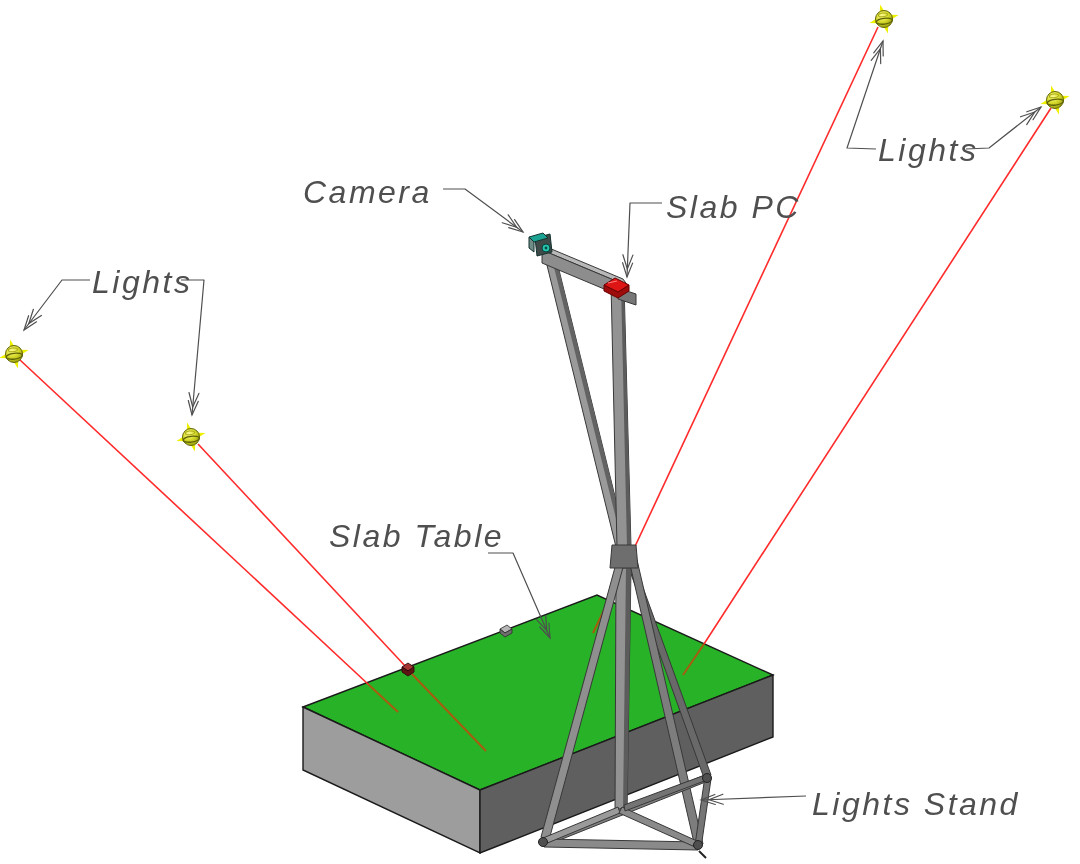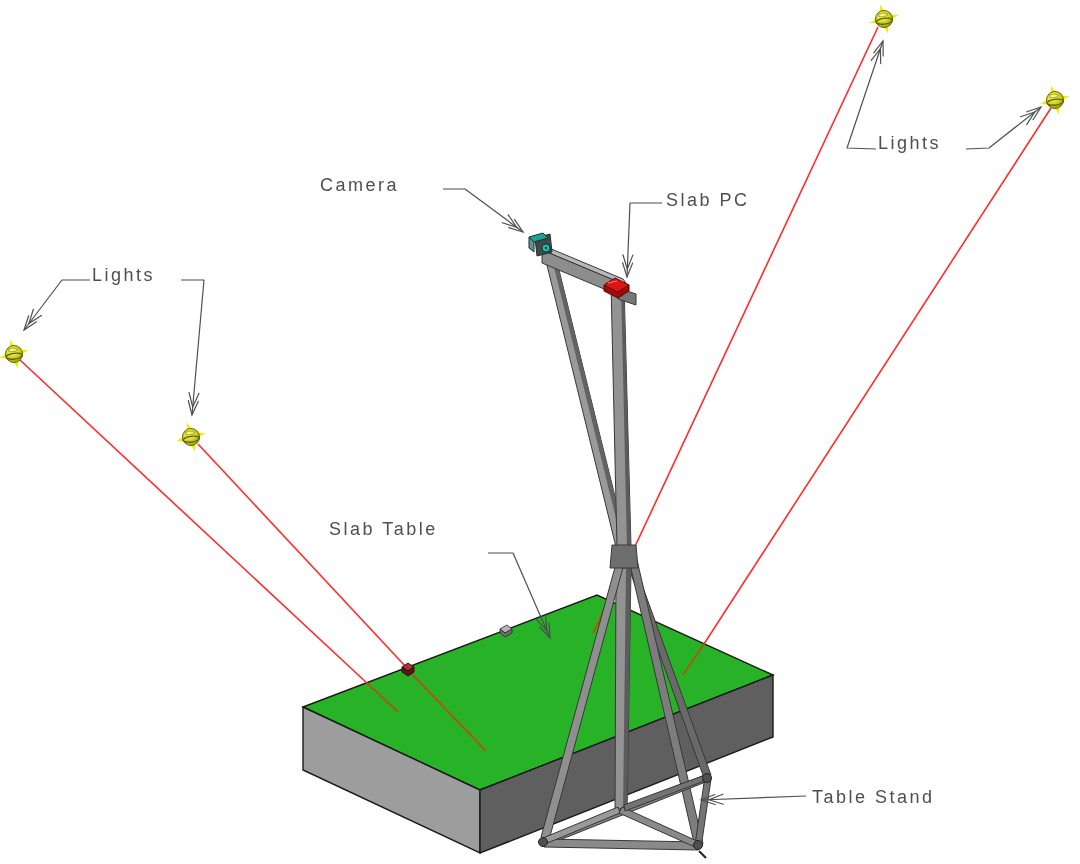--- a/index.html
+++ b/index.html
@@ -6,26 +6,27 @@
   .stage{
     position:relative;
     width:1080px;height:864px;
     background:#ffffff;
     overflow:hidden;
     font-family:"Liberation Sans", sans-serif;
   }
   .stage svg{position:absolute;left:0;top:0;}
   .cad-label{
     position:absolute;
-    font-size:18px;
+    font-size:32px;
     letter-spacing:2.5px;
     font-weight:400;
     color:#4f4f4f;
     white-space:nowrap;
     line-height:1.05;
+    font-style:italic;
   }
   .leader{stroke:#4f4f4f;stroke-width:1.2;fill:none;stroke-linejoin:round;}
   .arrowhead{stroke:#4f4f4f;stroke-width:1.2;fill:none;stroke-linejoin:miter;stroke-linecap:round;}
   .ray{stroke-width:1.6;fill:none;}
   .rayo{stroke-width:2;fill:none;}
   .steel{stroke:#383838;stroke-width:1;}
   .edge{stroke:#1a1a1a;stroke-width:1.4;}
 </style>
 </head>
 <body>
@@ -152,19 +153,19 @@
       <path class="arrowhead" d="M 198.2 401.4 L 192.0 415.0 L 188.3 400.5 M 198.9 393.4 L 192.7 407.0 L 189.0 392.5"></path>
 
       <path class="leader" d="M 488,553 L 513,553 L 550,638"></path>
       <path class="arrowhead" d="M 548.9 623.0 L 550.0 638.0 L 539.8 627.0 M 545.7 615.7 L 546.8 630.7 L 536.6 619.7"></path>
 
       <path class="leader" d="M 806,796 L 701,800"></path>
       <path class="arrowhead" d="M 715.3 804.5 L 701.0 800.0 L 714.9 794.5 M 723.3 804.2 L 709.0 799.7 L 722.9 794.2"></path>
     </g>
   </svg>
 
-  <div class="cad-label" style="left:320px;top:176px;">Camera</div>
+  <div class="cad-label" style="left:303px;top:176px;">Camera</div>
   <div class="cad-label" style="left:666px;top:191px;">Slab PC</div>
   <div class="cad-label" style="left:878px;top:134px;">Lights</div>
   <div class="cad-label" style="left:92px;top:266px;">Lights</div>
   <div class="cad-label" style="left:329px;top:520px;">Slab Table</div>
-  <div class="cad-label" style="left:812px;top:788px;">Table Stand</div>
+  <div class="cad-label" style="left:812px;top:788px;">Lights Stand</div>
 </div>
 
 </body></html>

